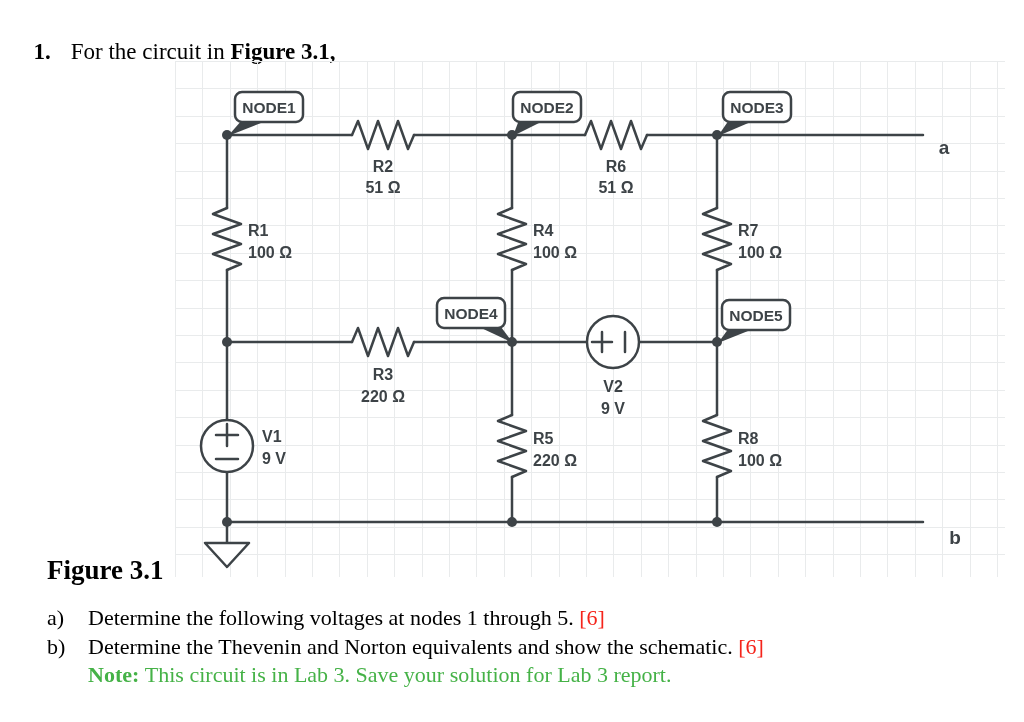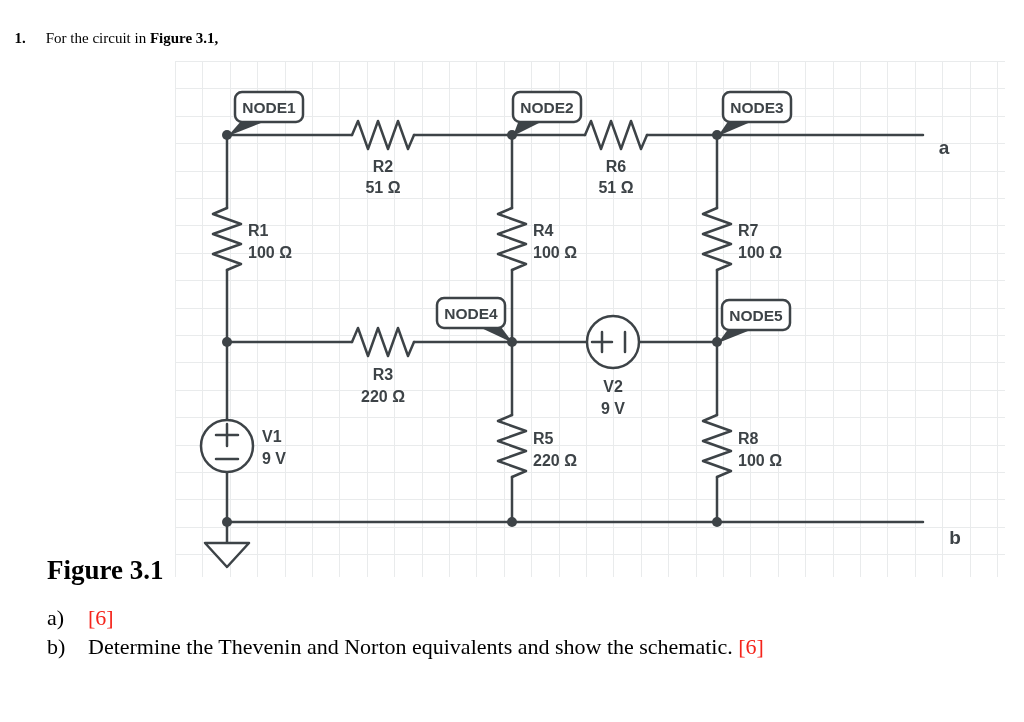--- a/index.html
+++ b/index.html
@@ -8,21 +8,21 @@
     font-family:"Liberation Serif", serif;overflow:hidden;
   }
   .grid-area{
     position:absolute;left:175px;top:61px;width:830px;height:516px;
     background:
       repeating-linear-gradient(to right, #e9ebec 0px, #e9ebec 1px, transparent 1px, transparent 27.4px),
       repeating-linear-gradient(to bottom, #e9ebec 0px, #e9ebec 1px, transparent 1px, transparent 27.4px);
   }
   svg.circuit{position:absolute;left:0;top:0;}
   .heading{
-    position:absolute;left:7px;top:13px;font-size:15px;color:#000;white-space:pre-wrap;
+    position:absolute;left:22px;top:13px;font-size:23px;color:#000;white-space:pre-wrap;
   }
   .heading .num{font-weight:bold;margin-right:20px;}
   .heading .figref{font-weight:bold;}
   .fig-caption{
     position:absolute;left:47px;top:555px;font-size:27px;font-weight:bold;color:#000;
   }
   .questions{
     position:absolute;left:47px;top:604px;font-size:22px;color:#000;
   }
   .qline{display:flex;line-height:28.5px;white-space:pre-wrap;}
@@ -166,18 +166,21 @@
   </g>
 
   <text class="cktlabel" x="944" y="154" font-size="19" text-anchor="middle">a</text>
   <text class="cktlabel" x="955" y="544" font-size="19" text-anchor="middle">b</text>
 </svg>
 
 <div class="fig-caption">Figure 3.1</div>
 
 <div class="questions">
   <div class="qline">
-    <span class="qlabel">a)</span><span class="marks">[6]</span>
+    <span class="qlabel">a)</span><span>Determine the following voltages at nodes 1 through 5. </span><span class="marks">[6]</span>
   </div>
   <div class="qline">
     <span class="qlabel">b)</span><span>Determine the Thevenin and Norton equivalents and show the schematic. </span><span class="marks">[6]</span>
   </div>
+  <div class="qline">
+    <span class="qlabel"></span><span class="note-label">Note:</span><span class="note-text"> This circuit is in Lab 3. Save your solution for Lab 3 report.</span>
+  </div>
 </div>
 
 </body></html>

